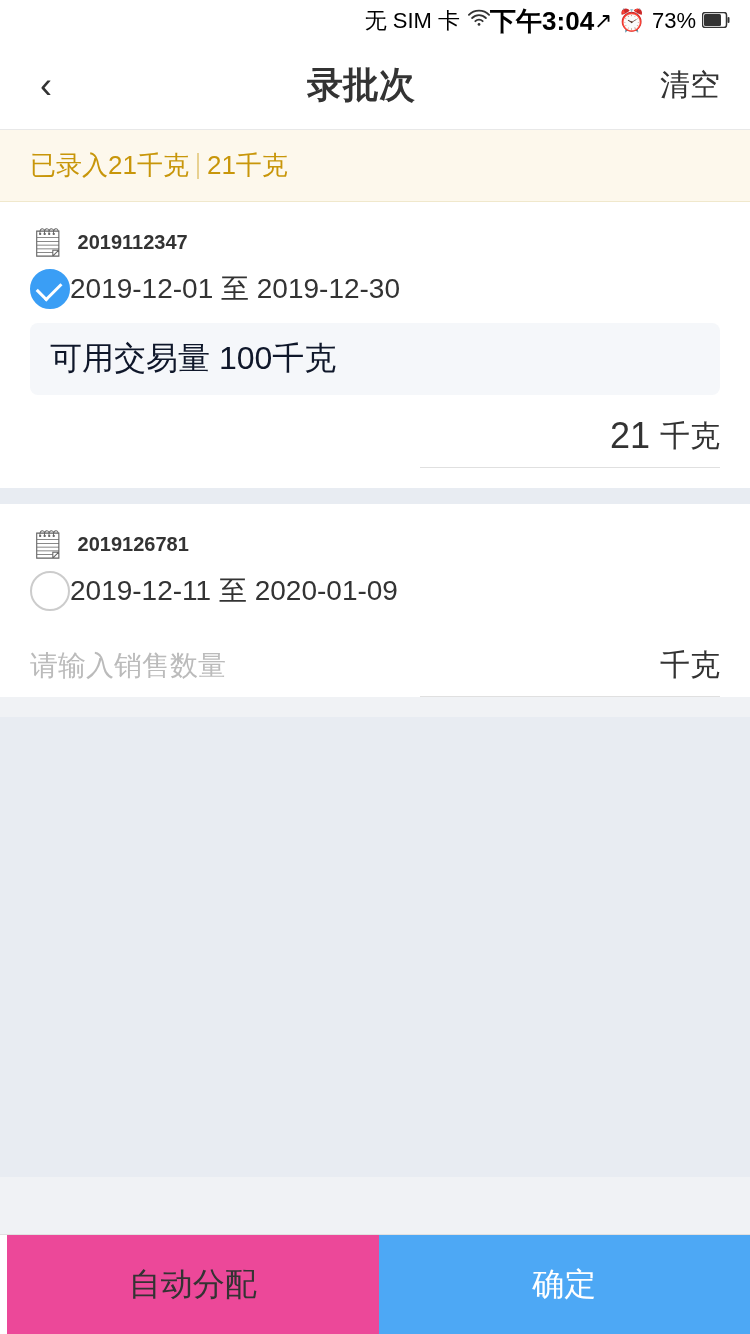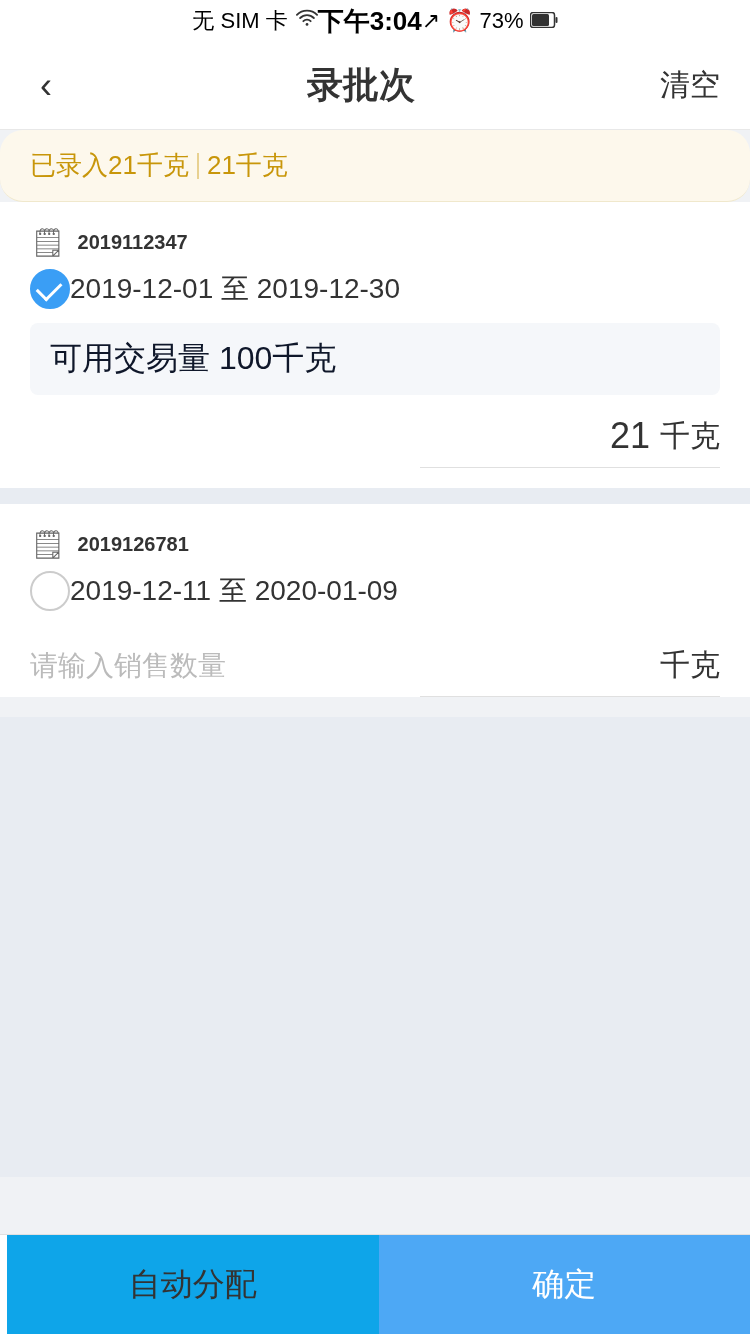--- a/index.html
+++ b/index.html
@@ -14,21 +14,21 @@
       overflow: hidden;
     }
 
     
     .status-bar {
       width: 750px;
       height: 42px;
       background: #fff;
       display: flex;
       align-items: center;
-      justify-content: center;
+      justify-content: flex-end;
       padding: 0 20px;
       font-size: 22px;
       font-weight: 500;
     }
     .status-left {
       display: flex;
       align-items: center;
       gap: 8px;
       font-size: 22px;
     }
@@ -73,21 +73,20 @@
 
     
     .summary-bar {
       width: 750px;
       background: #fdf8ec;
       padding: 18px 30px;
       display: flex;
       align-items: center;
       gap: 8px;
       border-bottom: 1px solid #f0e8cc;
-      border-radius: 23px;
     }
     .summary-text {
       font-size: 26px;
       color: #c8960a;
     }
     .summary-divider {
       width: 2px;
       height: 26px;
       background: #c8960a;
       opacity: 0.4;
@@ -245,21 +244,21 @@
       background: #fff;
       border-top: 1px solid #e0e0e0;
     }
     .btn-auto {
       flex: 1;
       display: flex;
       align-items: center;
       justify-content: center;
       font-size: 32px;
       color: #333;
-      background: #0ea5e9;
+      background: #ec4899;
       border: none;
       cursor: pointer;
       margin-left: 7px;
     }
     .btn-confirm {
       flex: 1;
       display: flex;
       align-items: center;
       justify-content: center;
       font-size: 32px;

